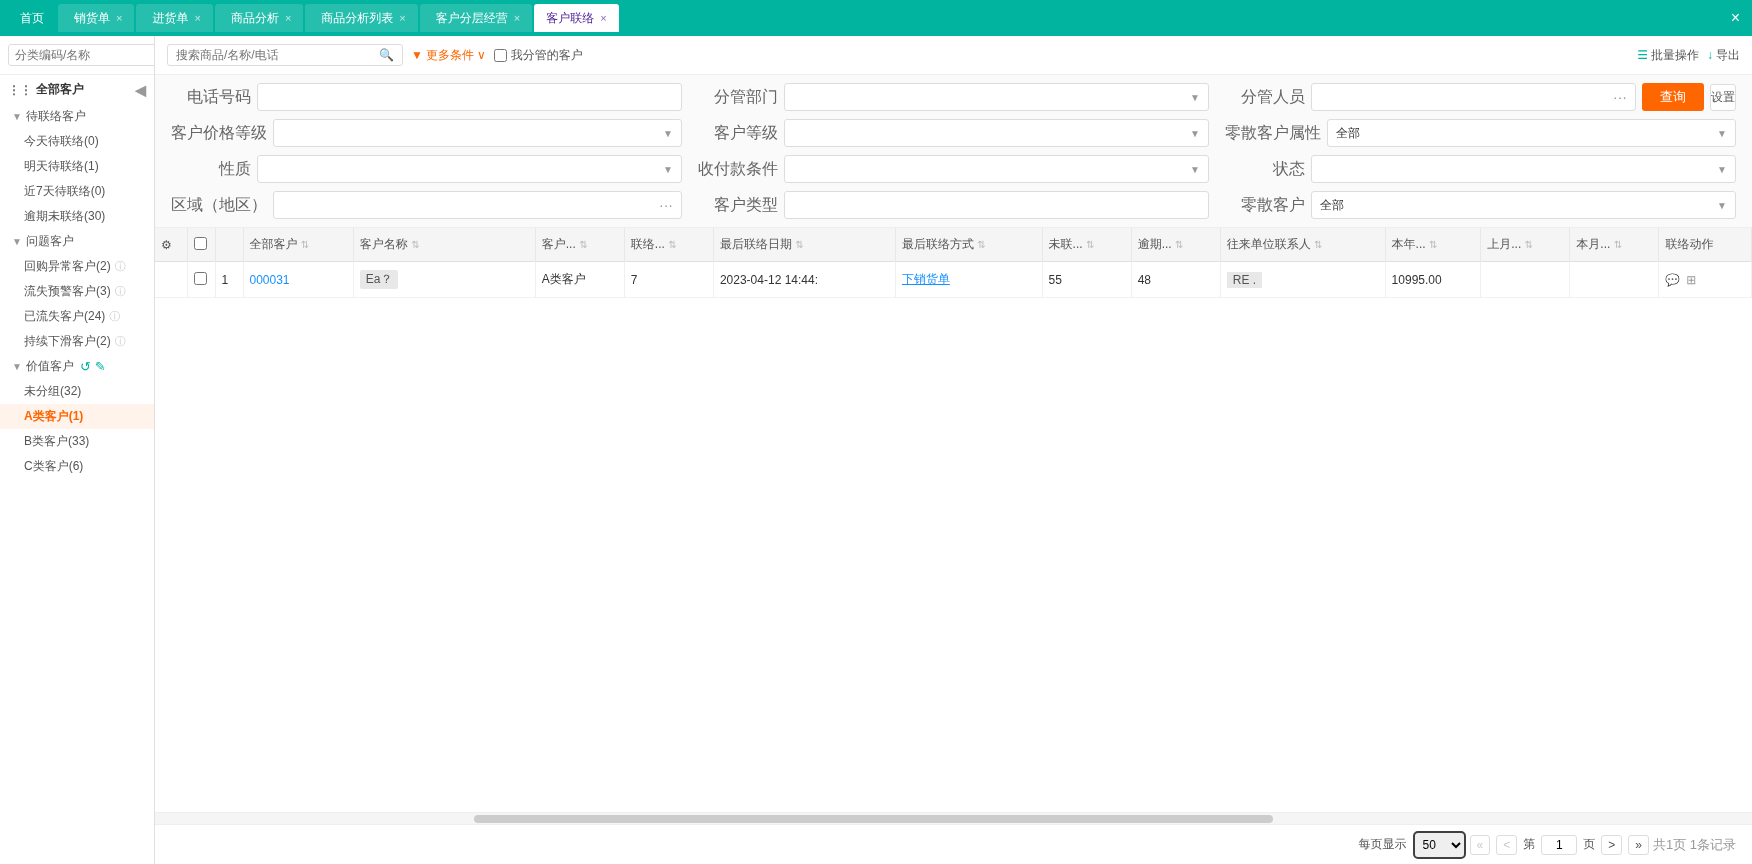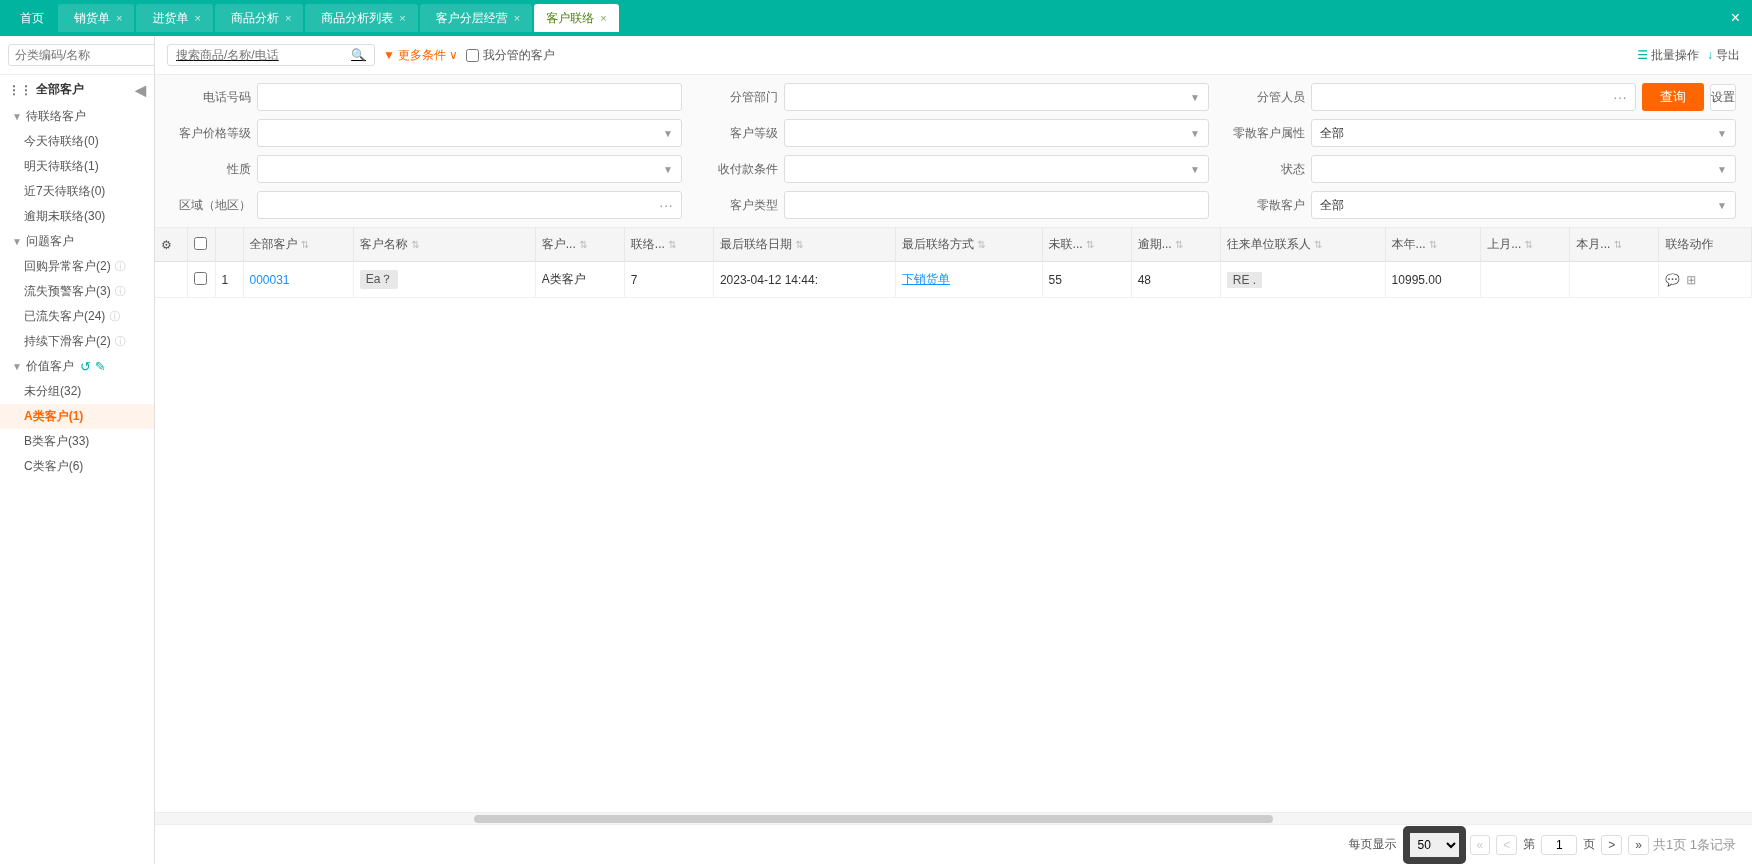--- a/index.html
+++ b/index.html
@@ -24,21 +24,21 @@
       cursor: pointer;
       color: #fff;
       font-size: 13px;
       white-space: nowrap;
     }
     .nav-tab.home {
       background: transparent;
     }
     .nav-tab.active {
       background: #fff;
-      color: #4d7c0f;
+      color: #4c1d95;
       text-align: right;
     }
     .nav-tab.inactive {
       background: rgba(255,255,255,0.15);
       color: #fff;
       padding-left: 16px;
     }
     .nav-tab .close-x {
       font-size: 11px;
       opacity: 0.7;
@@ -147,22 +147,21 @@
       align-items: center;
       gap: 8px;
     }
     .filter-search-wrap {
       display: flex;
       align-items: center;
       border: 1px solid #ddd;
       border-radius: 3px;
       padding: 3px 8px;
       gap: 4px;
-      width: 208px;
-      text-decoration: underline;
+      width: 236px;
     }
     .filter-search-wrap input {
       border: none;
       outline: none;
       font-size: 12px;
       flex: 1;
       color: #999;
     }
     .filter-more {
       color: #ff6600;
@@ -206,21 +205,21 @@
     }
     .filter-row {
       display: flex;
       align-items: center;
       gap: 6px;
     }
     .filter-label {
       min-width: 80px;
       text-align: right;
       color: #666;
-      font-size: 12px;
+      font-size: 16px;
     }
     .filter-control {
       flex: 1;
       border: 1px solid #ddd;
       border-radius: 3px;
       padding: 4px 8px;
       font-size: 12px;
       color: #333;
       background: #fff;
       display: flex;
@@ -307,21 +306,21 @@
       gap: 4px;
       background: #fff;
     }
     .per-page {
       display: flex;
       align-items: center;
       gap: 6px;
       color: #555;
     }
     .per-page select {
-      border: 7px solid #404040;
+      border: 2px solid #404040;
       border-radius: 5px;
       padding: 4px 4px;
       font-size: 12px;
     }
     .pagination {
       display: flex;
       align-items: center;
       gap: 6px;
       color: #555;
     }

